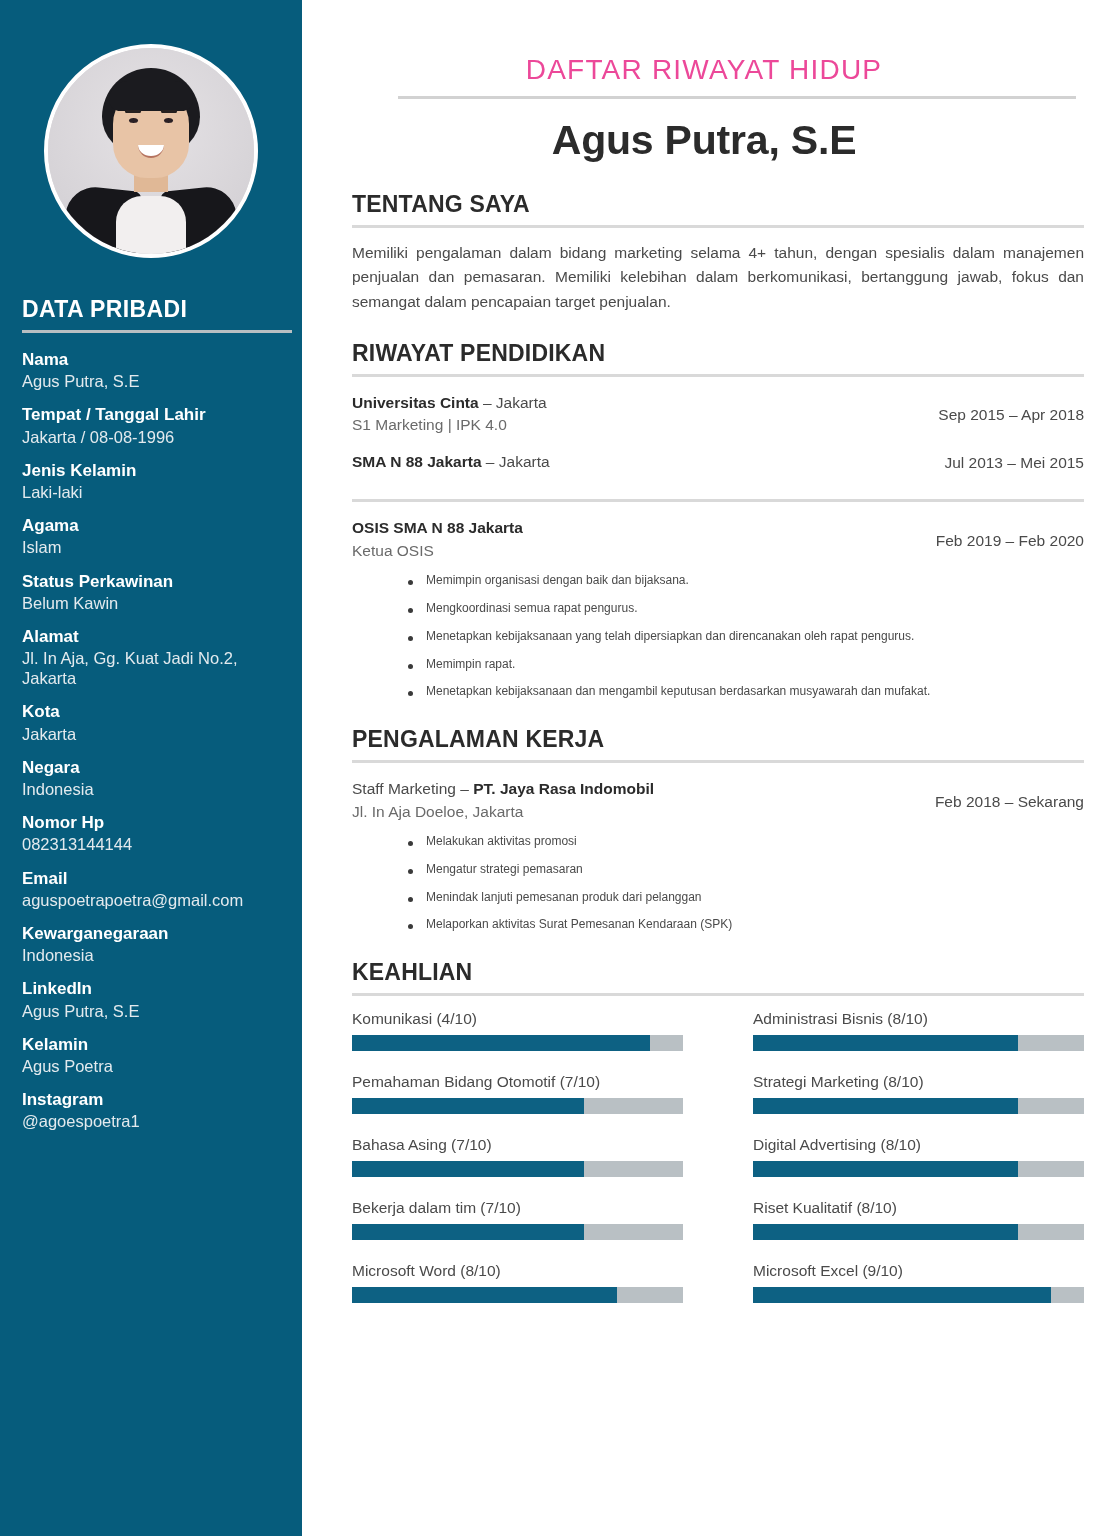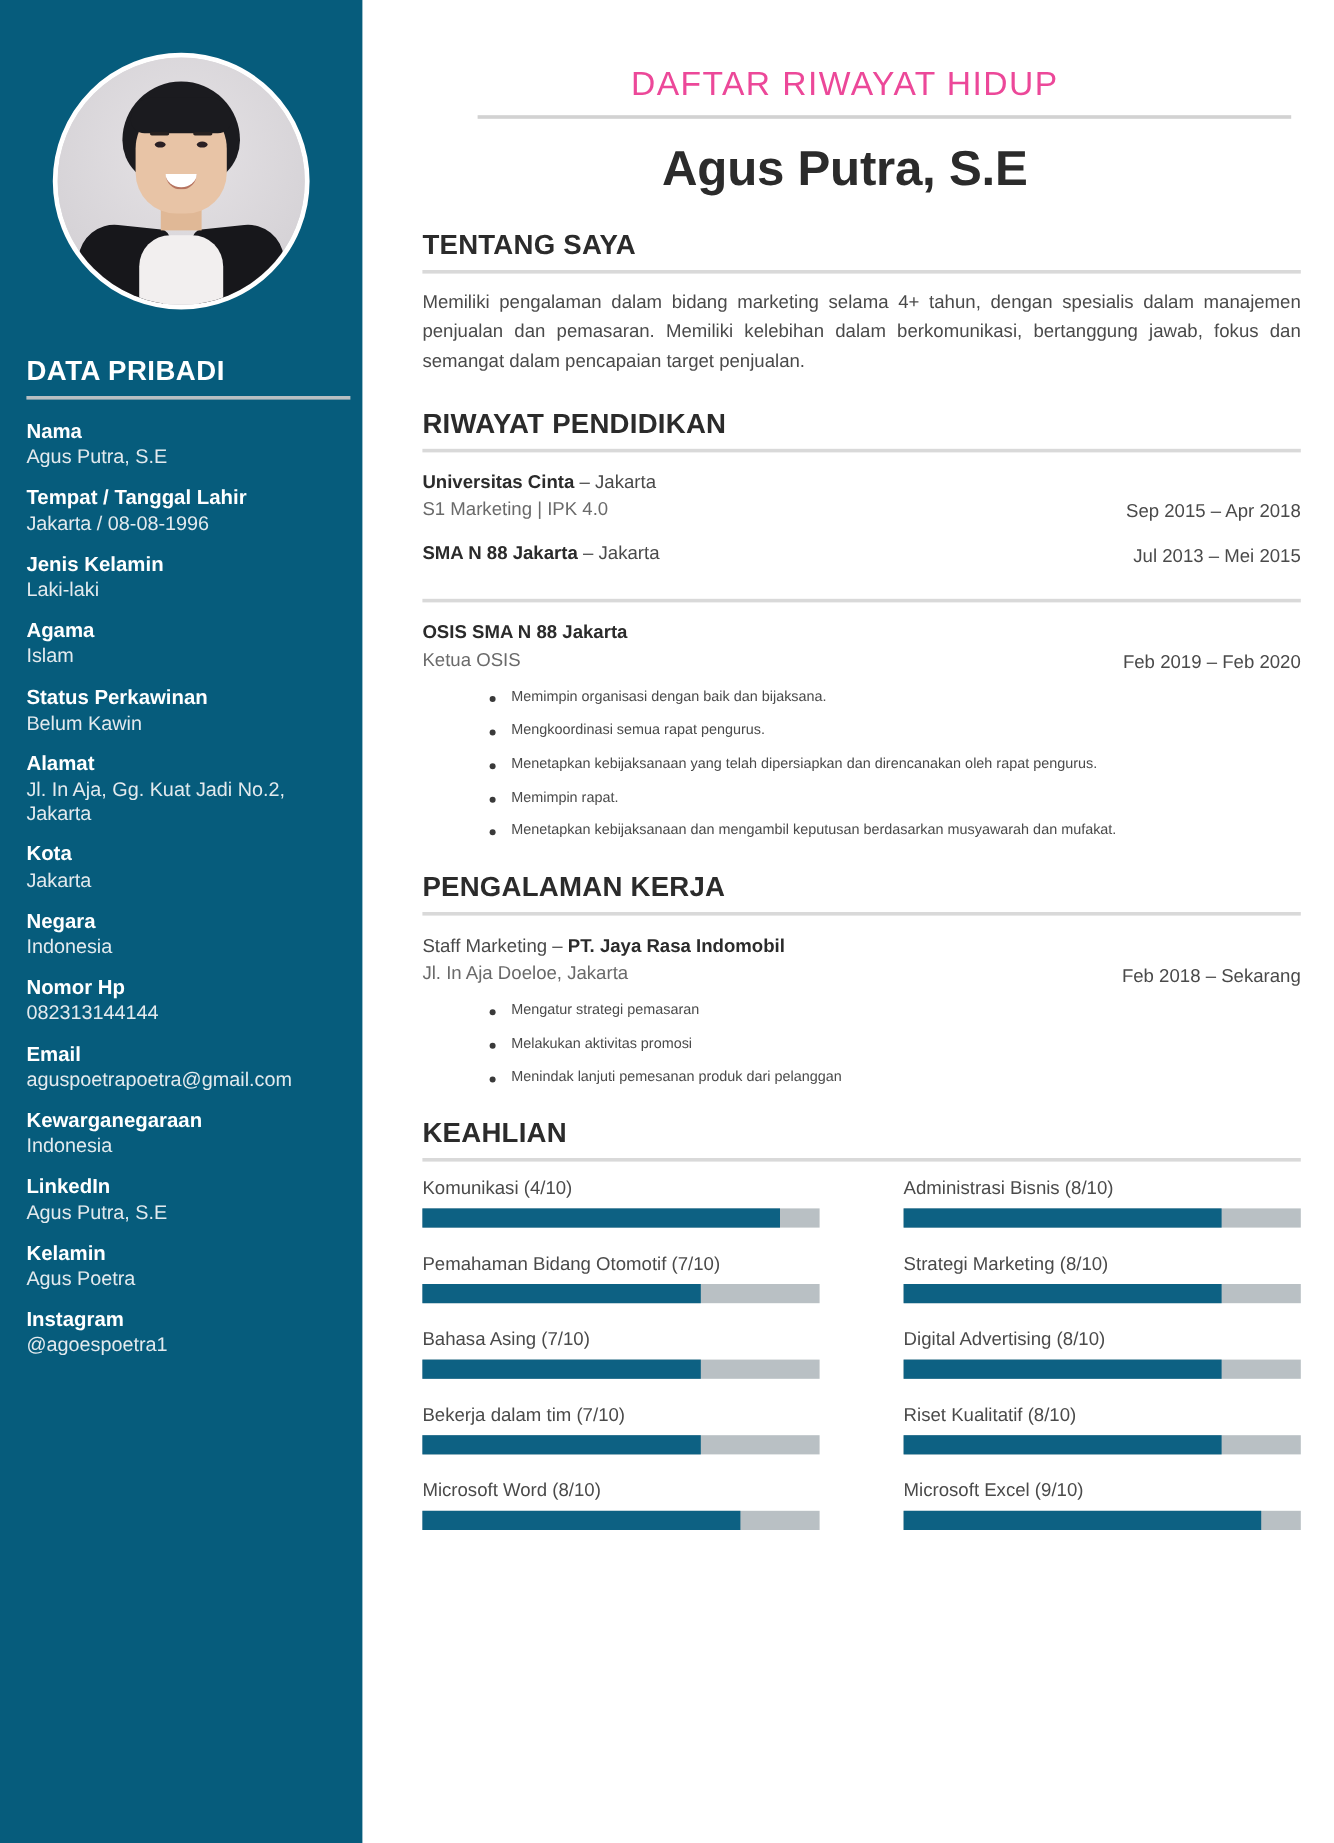--- a/index.html
+++ b/index.html
@@ -238,21 +238,21 @@
     font-size: 15.5px;
     line-height: 1.55;
     color: #4a4a4a;
     text-align: justify;
   }
 
   .entry {
     margin-top: 16px;
     display: flex;
     justify-content: space-between;
-    align-items: flex-end;
+    align-items: center;
     gap: 20px;
   }
   .entry-left { flex: 1; }
   .entry-title {
     font-size: 15.5px;
     color: #4a4a4a;
     line-height: 1.35;
   }
   .entry-title .b {
     font-weight: bold;
@@ -468,23 +468,24 @@
 
       <div class="entry">
         <div class="entry-left">
           <div class="entry-title"><span>Staff Marketing – </span><span class="b">PT. Jaya Rasa Indomobil</span></div>
           <div class="entry-sub">Jl. In Aja Doeloe, Jakarta</div>
         </div>
         <div class="entry-date">Feb 2018 – Sekarang</div>
       </div>
 
       <ul class="bullets">
+        <li>Melakukan aktivitas promosi</li>
         <li>Mengatur strategi pemasaran</li>
-        <li>Melakukan aktivitas promosi</li>
         <li>Menindak lanjuti pemesanan produk dari pelanggan</li>
+        <li>Melaporkan aktivitas Surat Pemesanan Kendaraan (SPK)</li>
       </ul>
     </section>
 
     <section class="section">
       <div class="section-title">KEAHLIAN</div>
       <div class="section-rule"></div>
 
       <div class="skills-grid">
         <div class="skill">
           <div class="skill-label">Komunikasi (4/10)</div>

